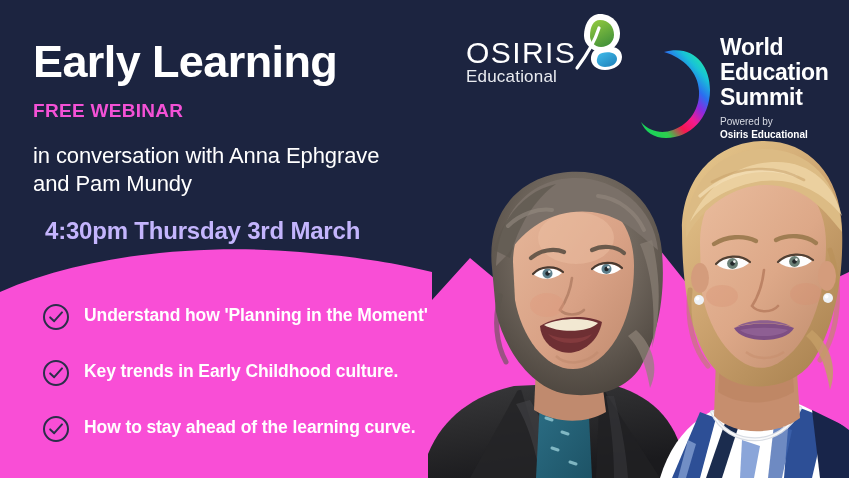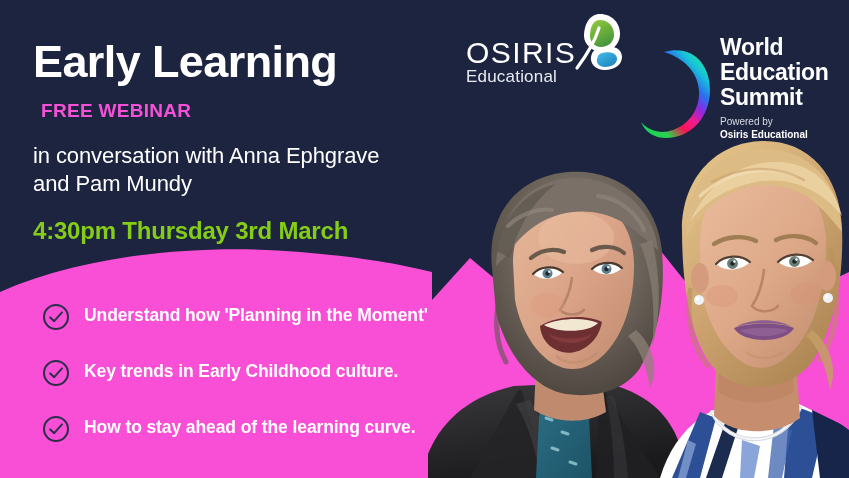--- a/index.html
+++ b/index.html
@@ -40,39 +40,39 @@
   }
   .headline {
     margin: 0;
     font-size: 45px;
     line-height: 1.06;
     font-weight: 700;
     color: #ffffff;
     letter-spacing: -0.6px;
   }
   .eyebrow {
-    margin: 14px 0 0 8px;
+    margin: 14px 0 0 0;
     font-size: 19px;
     font-weight: 700;
     color: #f451d6;
     letter-spacing: 0.3px;
   }
   .conversation {
     margin: 20px 0 0 0;
     font-size: 22px;
     line-height: 1.28;
     font-weight: 400;
     color: #ffffff;
     letter-spacing: -0.1px;
   }
   .datetime {
-    margin: 19px 0 0 0;
+    margin: 19px 0 0 12px;
     font-size: 24px;
     font-weight: 700;
-    color: #84cc16;
+    color: #c4b5fd;
     letter-spacing: -0.2px;
   }
 
   
   .bullets {
     position: absolute;
     left: 30px;
     top: 290px;
     width: 440px;
     z-index: 7;

